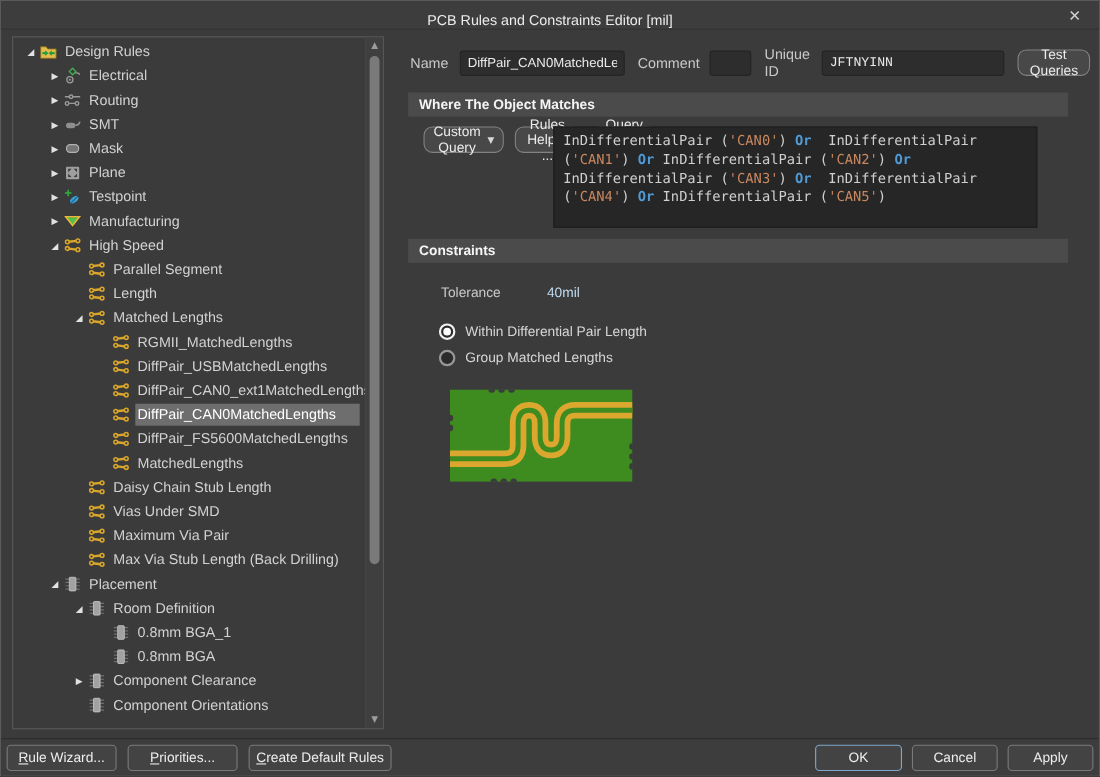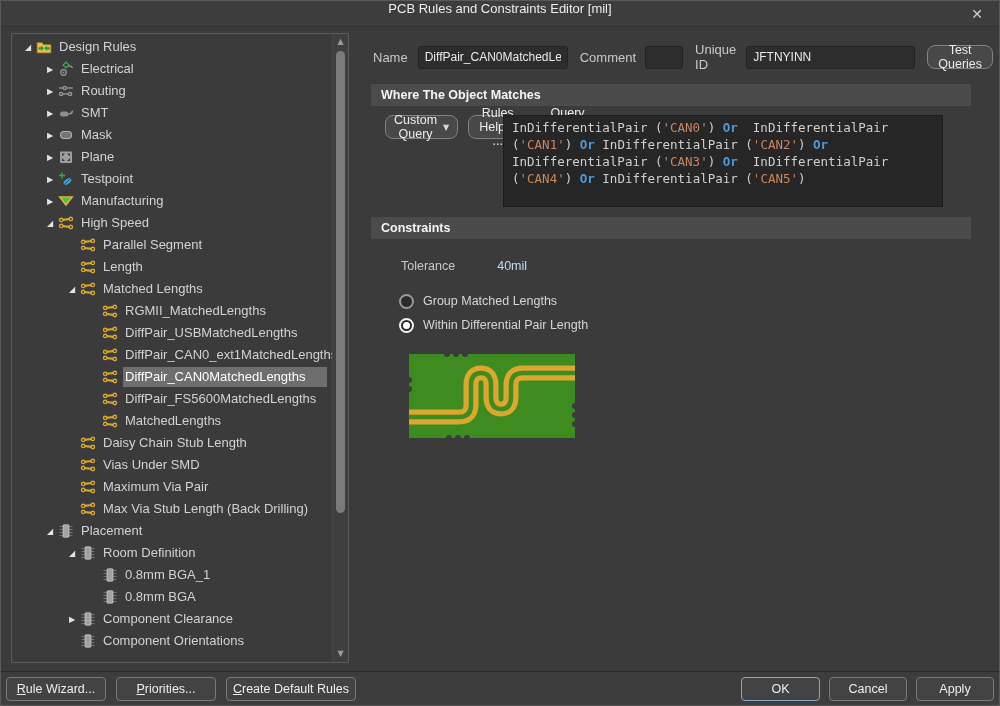--- a/index.html
+++ b/index.html
@@ -5,21 +5,21 @@
   * { margin:0; padding:0; box-sizing:border-box; }
   html,body { background:#2a2a2a; }
   .window {
     position:relative; width:1000px; height:706px;
     background:#3b3b3b; border:1px solid #5a5a5a;
     font-family:"Liberation Sans", sans-serif; overflow:hidden;
     color:#d4d4d4;
   }
   .titlebar {
     height:26px; background:#3d3d3d; border-bottom:1px solid #323232;
-    display:flex; align-items:flex-start; justify-content:center;
+    display:flex; align-items:flex-end; justify-content:center;
     font-size:13px; color:#ececec; position:relative;
   }
   .close-btn {
     position:absolute; right:10px; top:0; height:26px; width:24px;
     display:flex; align-items:center; justify-content:center;
     color:#cfcfcf; font-size:14px;
   }
   
   .tree-panel {
     position:absolute; left:10px; top:32px; width:338px; height:630px;
@@ -544,21 +544,21 @@
   </div>
 
   <div class="right-panel">
 
     <div class="field-row">
       <span style="margin-right:10px;">Name</span>
       <input class="tb" style="width: 150px;" value="DiffPair_CAN0MatchedLengths">
       <span style="margin:0 9px 0 12px;">Comment</span>
       <input class="tb" style="width: 38px;" value="">
       <span style="margin:0 10px 0 12px;">Unique ID</span>
-      <input class="tb" style="width: 172px;" value="JFTNYINN">
+      <input class="tb" style="width: 172px; font-family: Liberation Mono, monospace;" value="JFTNYINN">
       <button class="btn" style="width:78px;margin-left:12px;">Test Queries</button>
     </div>
 
     <div class="section-header">Where The Object Matches</div>
 
     <div class="query-row">
       <div class="query-btn-col">
         <button class="btn dropdown-btn">
           <span>Custom Query</span>
           <span class="caret">▼</span>
@@ -570,26 +570,26 @@
     </div>
 
     <div class="section-header">Constraints</div>
 
     <div class="constraints-body">
       <div class="tol-row">
         <span>Tolerance</span>
         <span class="tol-value">40mil</span>
       </div>
       <div class="radio-row">
+        <span class="rdot sel"></span>
+        <span>Within Differential Pair Length</span>
+      </div>
+      <div class="radio-row">
         <span class="rdot"></span>
         <span>Group Matched Lengths</span>
-      </div>
-      <div class="radio-row">
-        <span class="rdot sel"></span>
-        <span>Within Differential Pair Length</span>
       </div>
 
       <svg class="pcb-img" width="166" height="84" viewBox="0 0 166 84">
         <rect x="0" y="0" width="166" height="84" fill="#3e8c1f"></rect>
         <g fill="#3b3b3b">
           <circle cx="38" cy="0" r="3"></circle>
             <circle cx="47" cy="0" r="3"></circle>
             <circle cx="56" cy="0" r="3"></circle>
           <circle cx="0" cy="26" r="3"></circle>
             <circle cx="0" cy="35" r="3"></circle>

